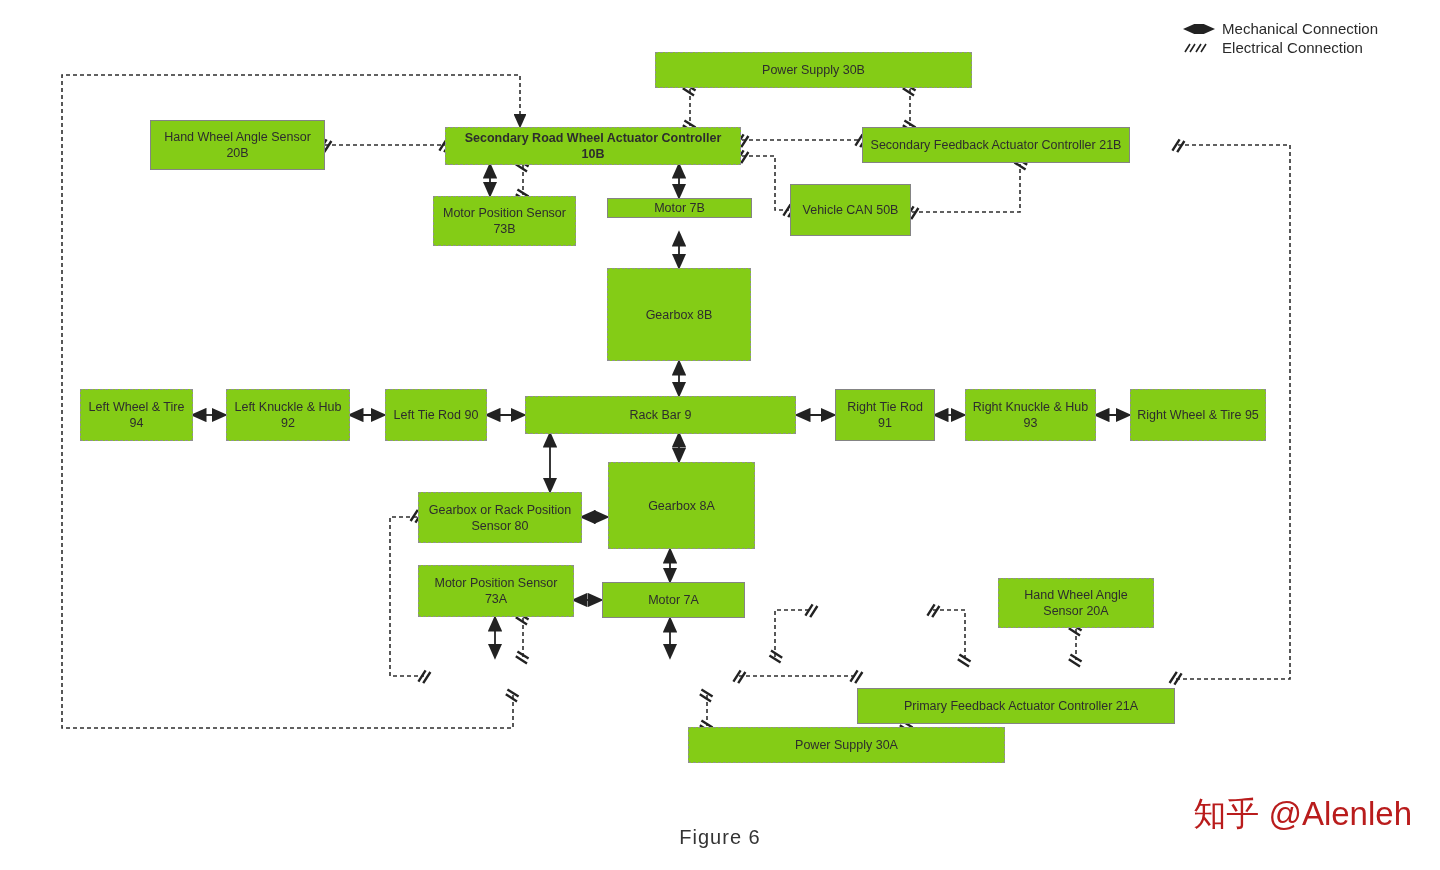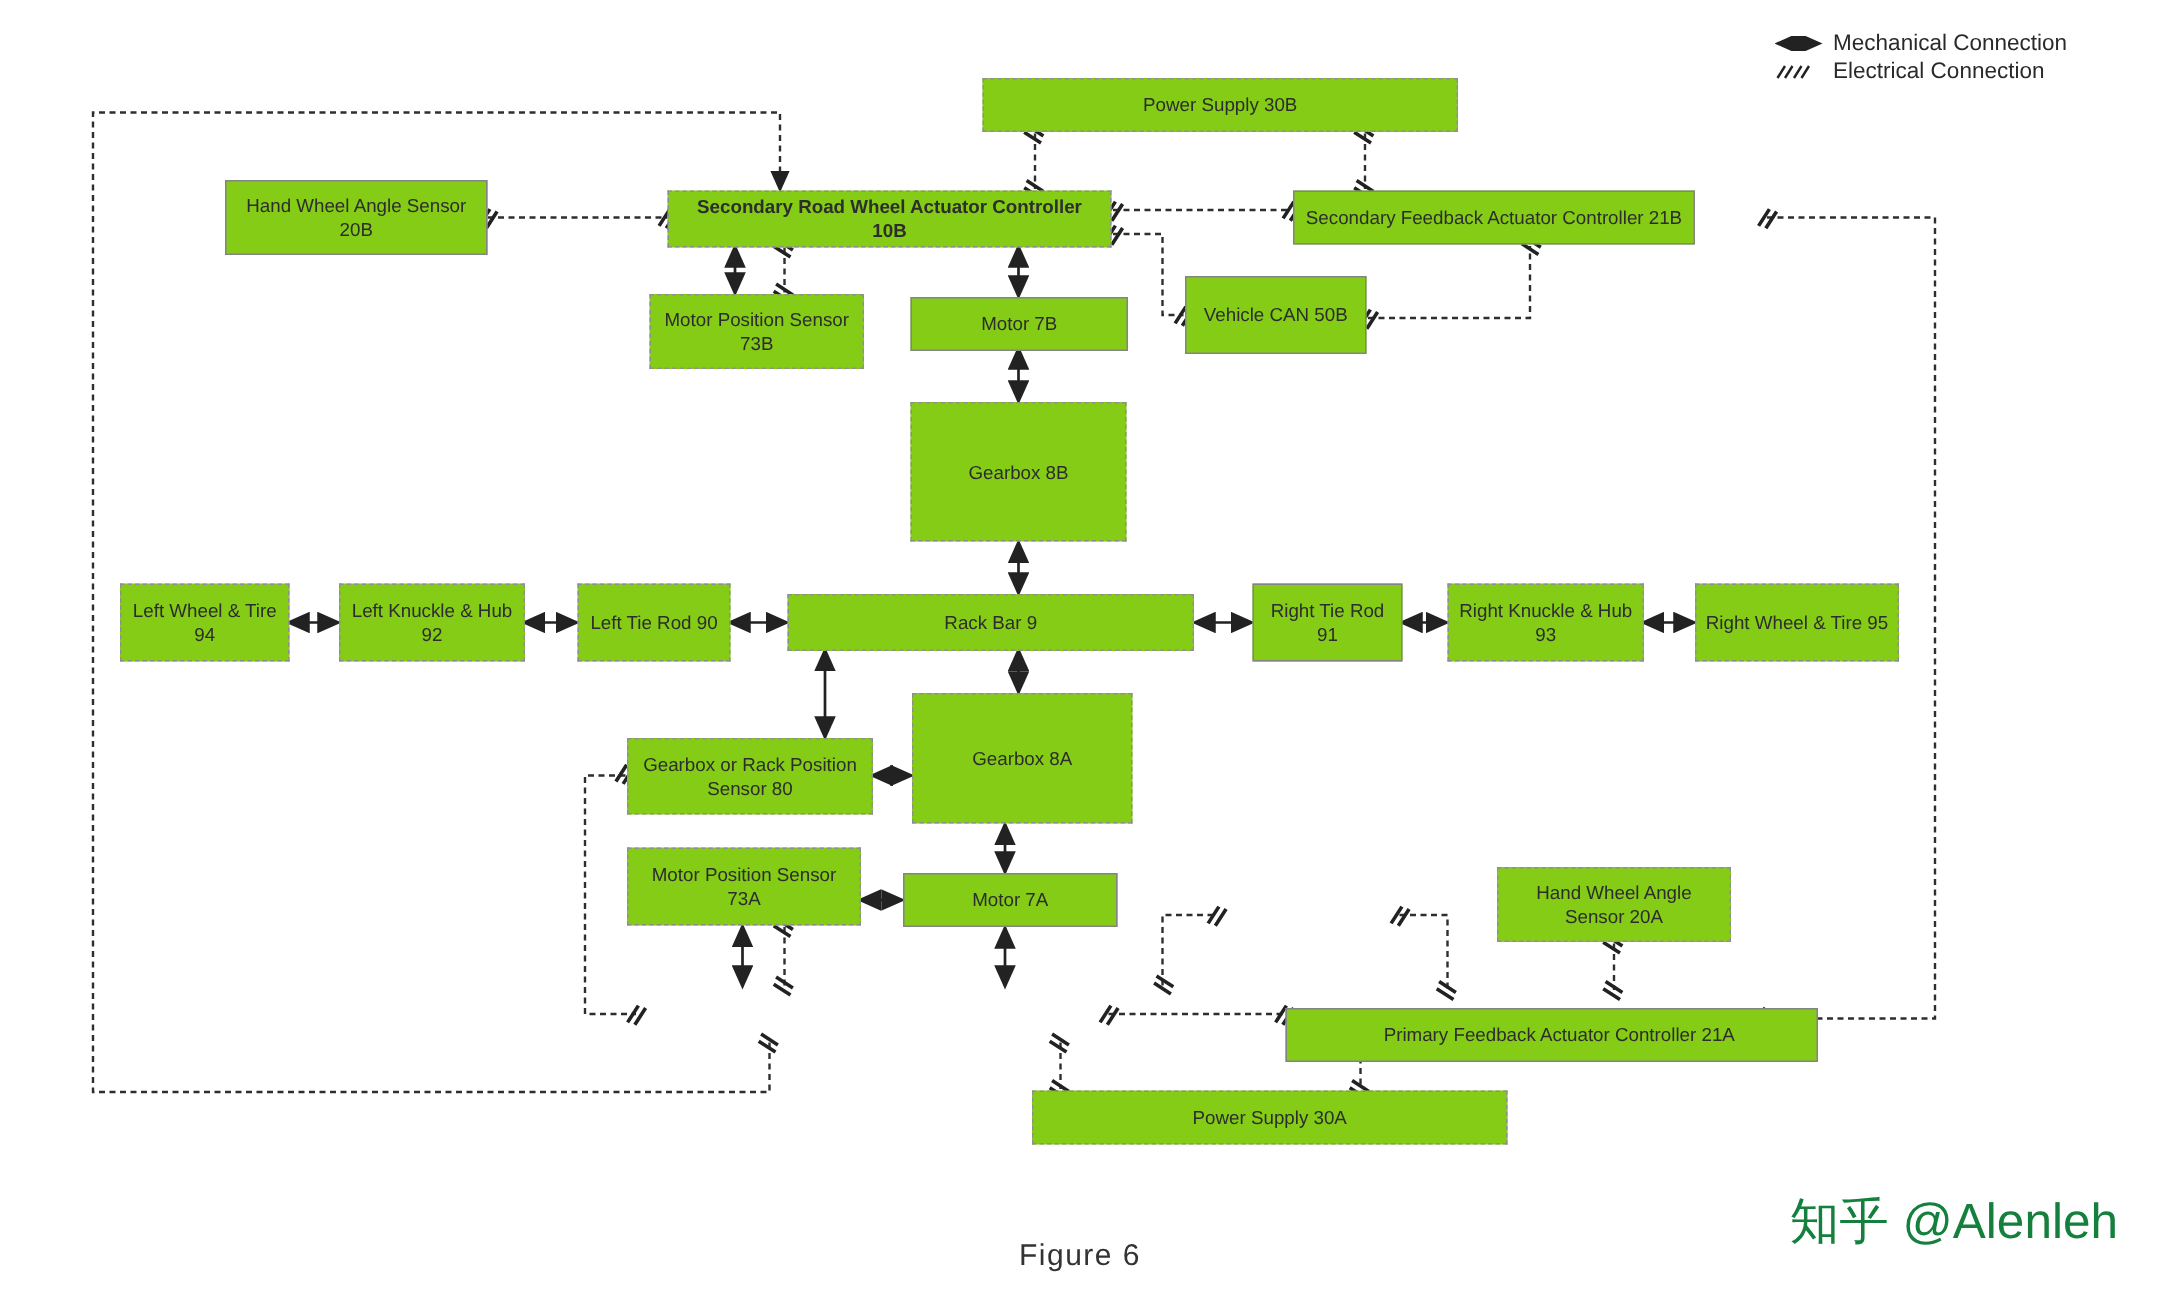--- a/index.html
+++ b/index.html
@@ -8,21 +8,21 @@
   #wires{position:absolute;left:0;top:0;width:1440px;height:870px;}
   .node{position:absolute;background:#84cc16;border:1px solid #848484;box-sizing:border-box;
         display:flex;align-items:center;justify-content:center;text-align:center;
         font-size:12.5px;line-height:1.28;color:#2d2d2d;padding:2px 6px;}
   .dashed{border:1px dashed #8f8f8f;}
   .bold{font-weight:bold;}
   .legend{position:absolute;top:20px;right:62px;display:flex;flex-direction:column;gap:2px;}
   .legend-row{display:flex;align-items:center;gap:4px;font-size:15px;color:#2a2a2a;}
   .caption{position:absolute;left:610px;top:826px;width:220px;text-align:center;
            font-size:20px;color:#333333;letter-spacing:1px;}
-  .watermark{position:absolute;right:28px;top:792px;font-size:33px;color:#15803d;}
+  .watermark{position:absolute;right:28px;top:792px;font-size:33px;color:#b91c1c;}
   .mech{stroke:#222222;stroke-width:1.8;fill:none;}
   .elec{stroke:#2e2e2e;stroke-width:1.6;fill:none;stroke-dasharray:4 3;}
 </style>
 </head>
 <body>
 
 <div id="canvas">
 
   <svg id="wires" viewBox="0 0 1440 870" xmlns="http://www.w3.org/2000/svg">
     <defs>
@@ -84,34 +84,34 @@
       </svg>
       <span>Electrical Connection</span>
     </div>
   </div>
 
   <div class="node dashed" style="left:655px;top:52px;width:317px;height:36px;">Power Supply 30B</div>
   <div class="node" style="left:150px;top:120px;width:175px;height:50px;">Hand Wheel Angle Sensor 20B</div>
   <div class="node dashed bold" style="left:445px;top:127px;width:296px;height:38px;">Secondary Road Wheel Actuator Controller 10B</div>
   <div class="node" style="left:862px;top:127px;width:268px;height:36px;">Secondary Feedback Actuator Controller 21B</div>
   <div class="node dashed" style="left:433px;top:196px;width:143px;height:50px;">Motor Position Sensor 73B</div>
-  <div class="node" style="left:607px;top:198px;width:145px;height:36px;">Motor 7B</div>
+  <div class="node" style="left:607px;top:198px;width:145px;height:20px;">Motor 7B</div>
   <div class="node" style="left:790px;top:184px;width:121px;height:52px;">Vehicle CAN 50B</div>
   <div class="node dashed" style="left:607px;top:268px;width:144px;height:93px;">Gearbox 8B</div>
   <div class="node dashed" style="left:80px;top:389px;width:113px;height:52px;">Left Wheel &amp; Tire 94</div>
   <div class="node dashed" style="left:226px;top:389px;width:124px;height:52px;">Left Knuckle &amp; Hub 92</div>
   <div class="node dashed" style="left:385px;top:389px;width:102px;height:52px;">Left Tie Rod 90</div>
   <div class="node dashed" style="left:525px;top:396px;width:271px;height:38px;">Rack Bar 9</div>
   <div class="node" style="left:835px;top:389px;width:100px;height:52px;">Right Tie Rod 91</div>
   <div class="node dashed" style="left:965px;top:389px;width:131px;height:52px;">Right Knuckle &amp; Hub 93</div>
   <div class="node dashed" style="left:1130px;top:389px;width:136px;height:52px;">Right Wheel &amp; Tire 95</div>
   <div class="node dashed" style="left:418px;top:492px;width:164px;height:51px;">Gearbox or Rack Position Sensor 80</div>
   <div class="node dashed" style="left:608px;top:462px;width:147px;height:87px;">Gearbox 8A</div>
   <div class="node dashed" style="left:418px;top:565px;width:156px;height:52px;">Motor Position Sensor 73A</div>
   <div class="node" style="left:602px;top:582px;width:143px;height:36px;">Motor 7A</div>
   <div class="node dashed" style="left:998px;top:578px;width:156px;height:50px;">Hand Wheel Angle Sensor 20A</div>
-  <div class="node" style="left:857px;top:672px;width:355px;height:36px;padding-left:16px;">Primary Feedback Actuator Controller 21A</div>
+  <div class="node" style="left:857px;top:688px;width:318px;height:36px;padding-left:16px;">Primary Feedback Actuator Controller 21A</div>
   <div class="node dashed" style="left:652px;top:727px;width:317px;height:36px;margin-left:36px;">Power Supply 30A</div>
 
   <div class="caption">Figure 6</div>
   <div class="watermark">知乎 @Alenleh</div>
 
 </div>
 
 </body></html>

